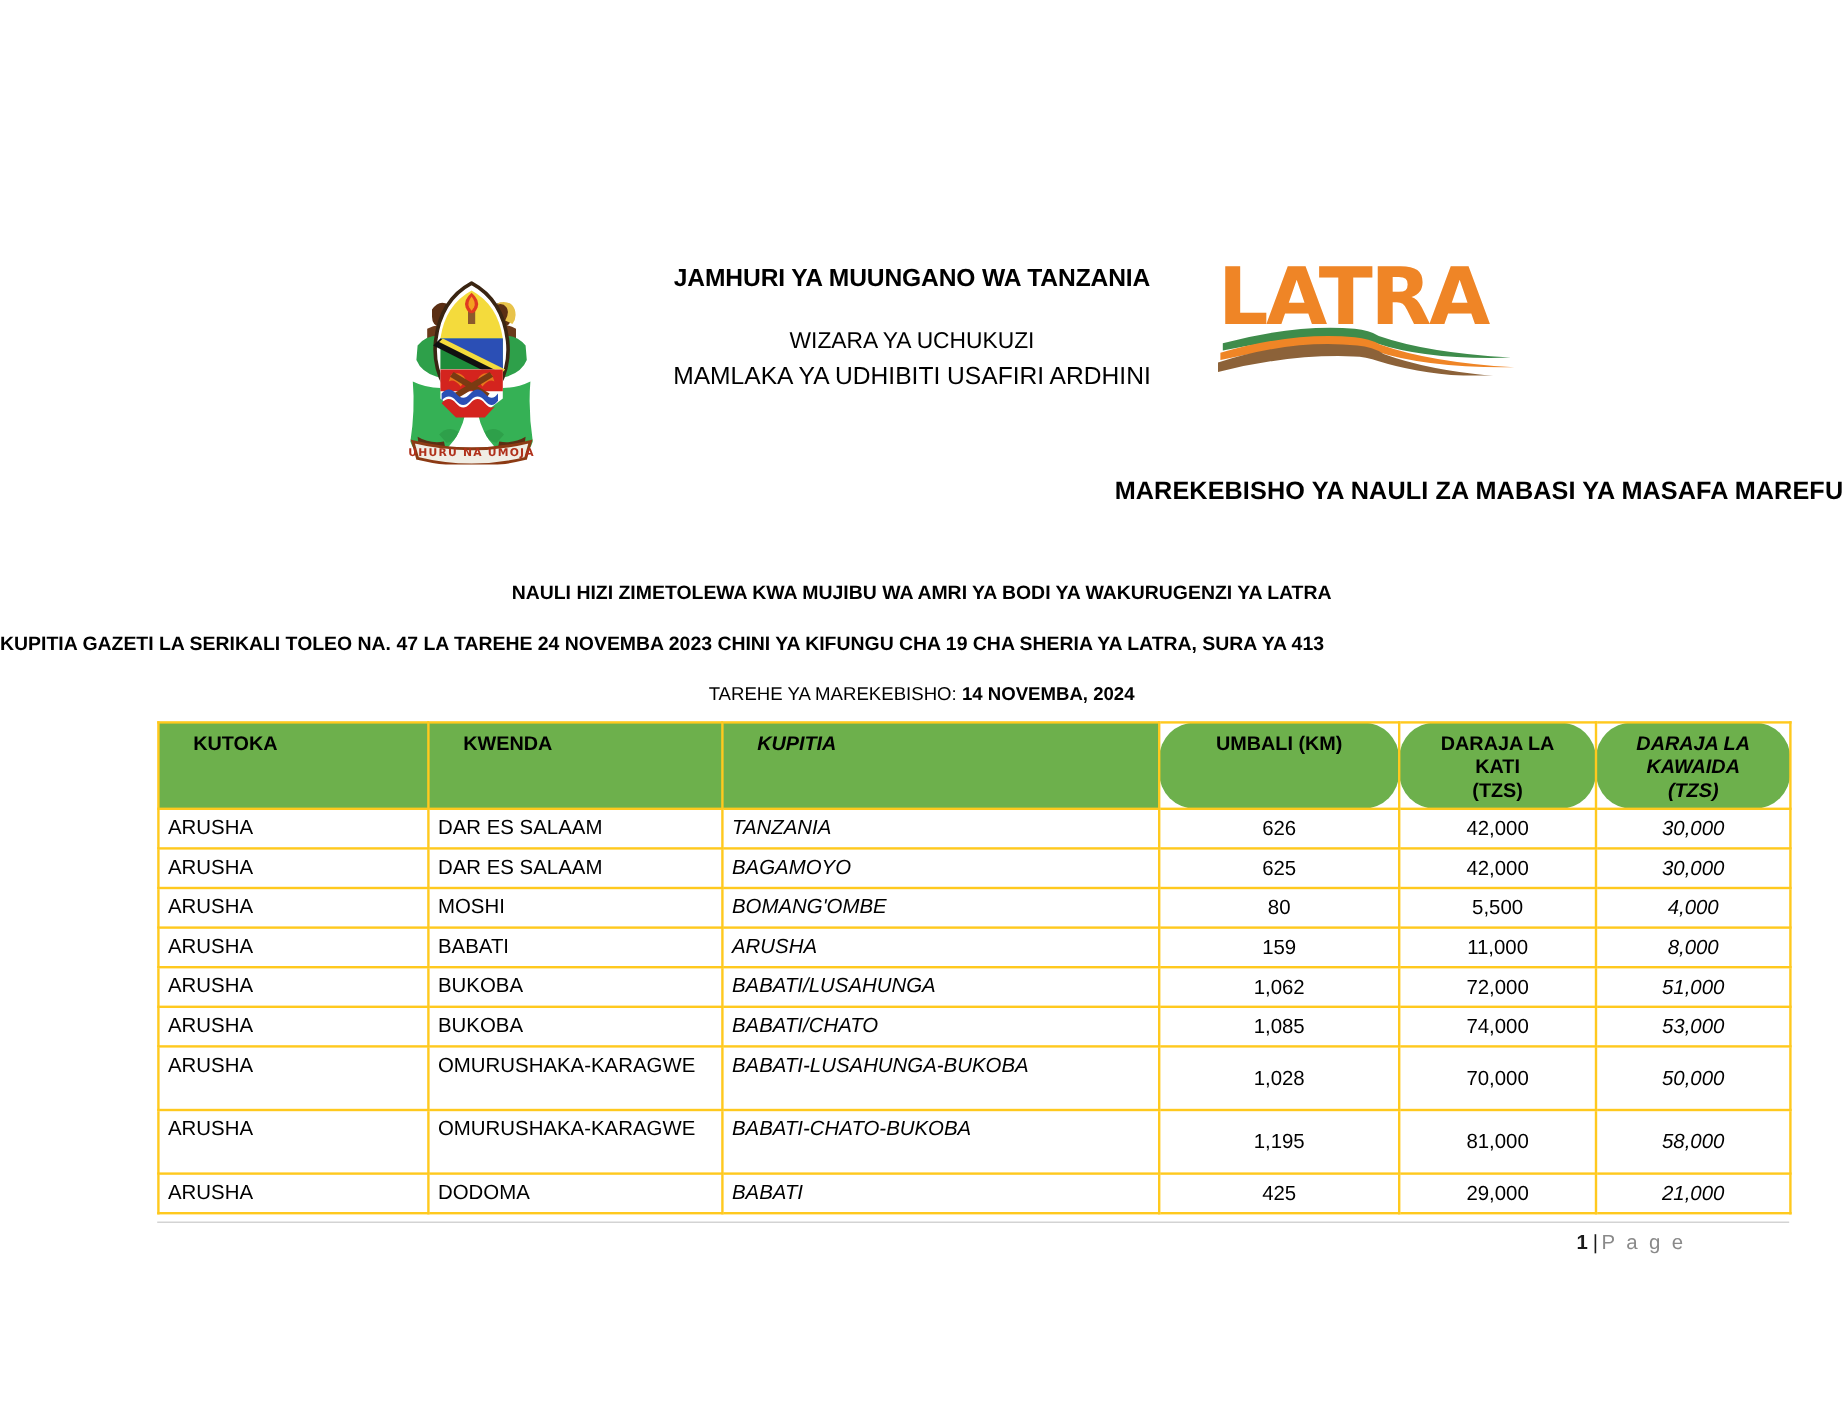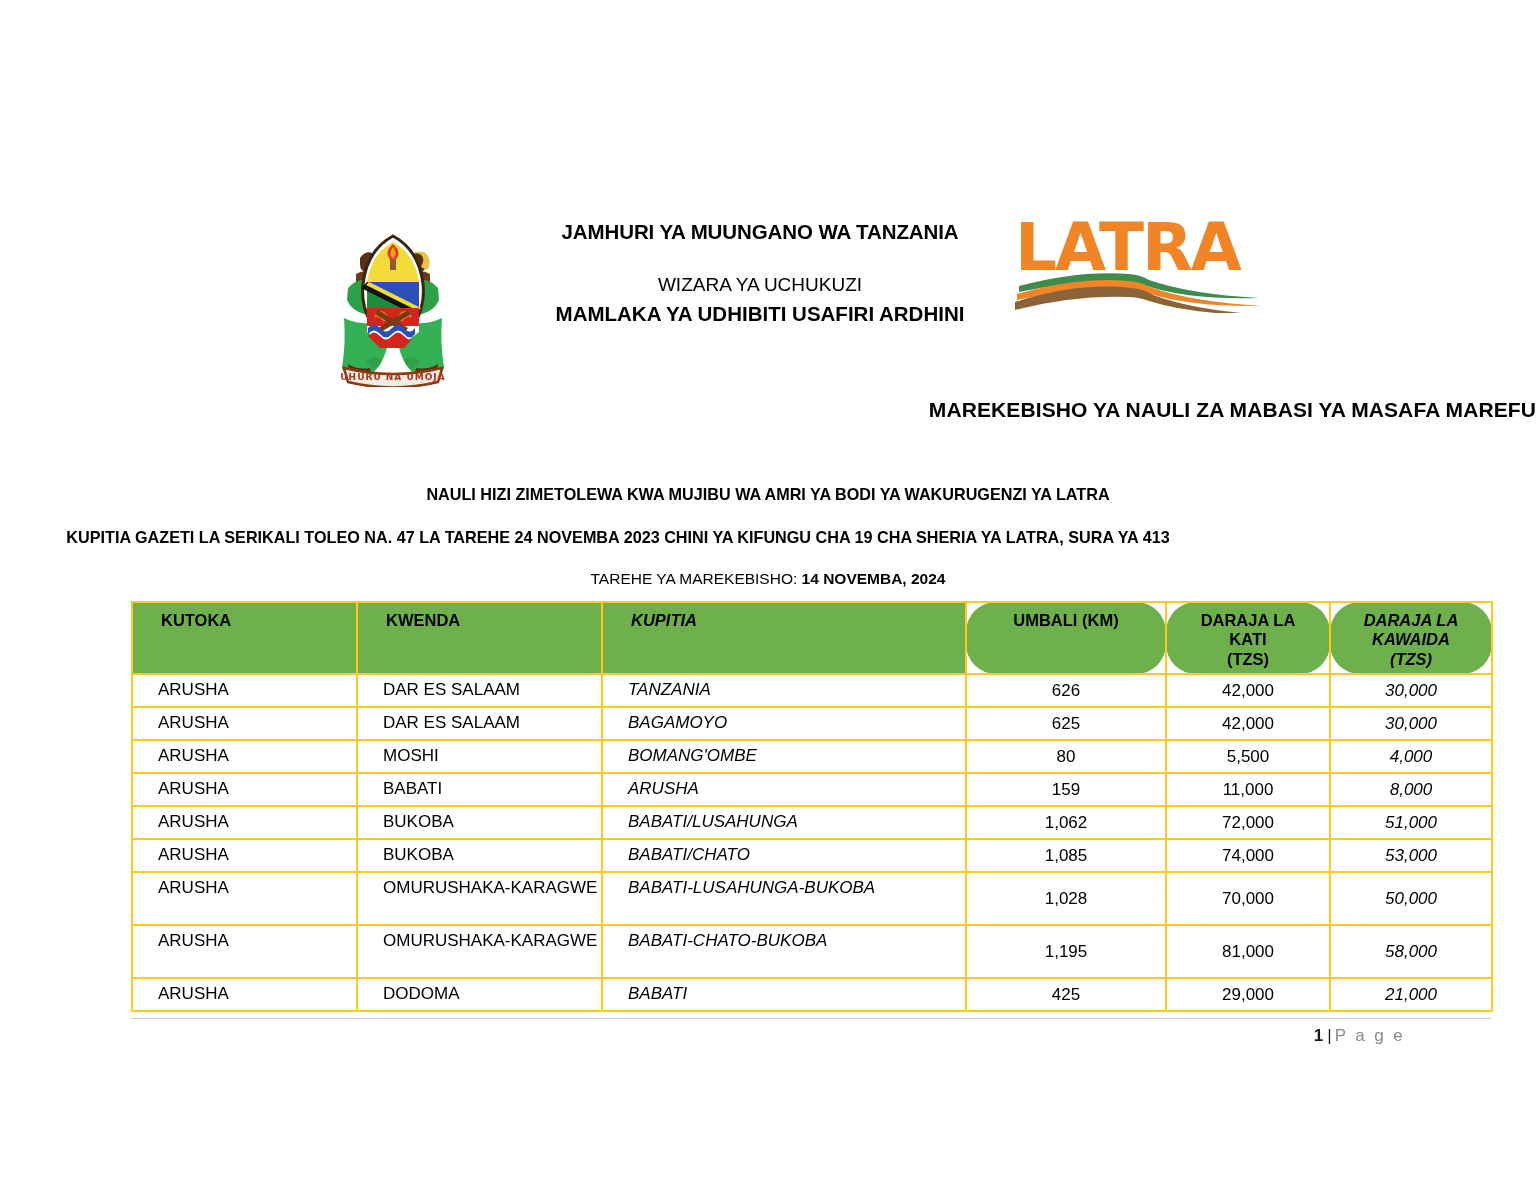--- a/index.html
+++ b/index.html
@@ -40,21 +40,21 @@
     letter-spacing: -0.1px;
     white-space: nowrap;
   }
   .hdr-line2 {
     font-size: 19px;
     font-weight: normal;
     margin-top: 30px;
   }
   .hdr-line3 {
     font-size: 20.5px;
-    font-weight: bold;
+    font-weight: normal;
     margin-top: 6px;
     white-space: nowrap;
   }
   .latra-logo {
     position: absolute;
     left: 1005px; top: 8px;
     width: 265px; height: 105px;
   }
 
   
@@ -72,21 +72,20 @@
     left: 0; top: 485px;
     width: 1536px;
     text-align: center;
     font-size: 16.2px;
     font-weight: bold;
   }
   .sub2 {
     position: absolute;
     left: 0; top: 528px;
     width: 1236px;
-    text-align: center;
     font-size: 16.2px;
     font-weight: bold;
   }
   .sub3 {
     position: absolute;
     left: 0; top: 570px;
     width: 1536px;
     text-align: center;
     font-size: 15.5px;
     font-weight: normal;
@@ -128,21 +127,21 @@
   }
   .fare-table tbody td {
     background: #ffffff;
     font-size: 17px;
     height: 33px;
     vertical-align: top;
     padding: 4px 0 4px 0;
   }
   .fare-table tbody td.txt {
     text-align: left;
-    padding-left: 25px;
+    padding-left: 7px;
     line-height: 1.28;
   }
   .fare-table tbody td.ital {
     font-style: italic;
   }
   .fare-table tbody td.num {
     text-align: center;
     vertical-align: middle;
     padding-left: 0;
   }

